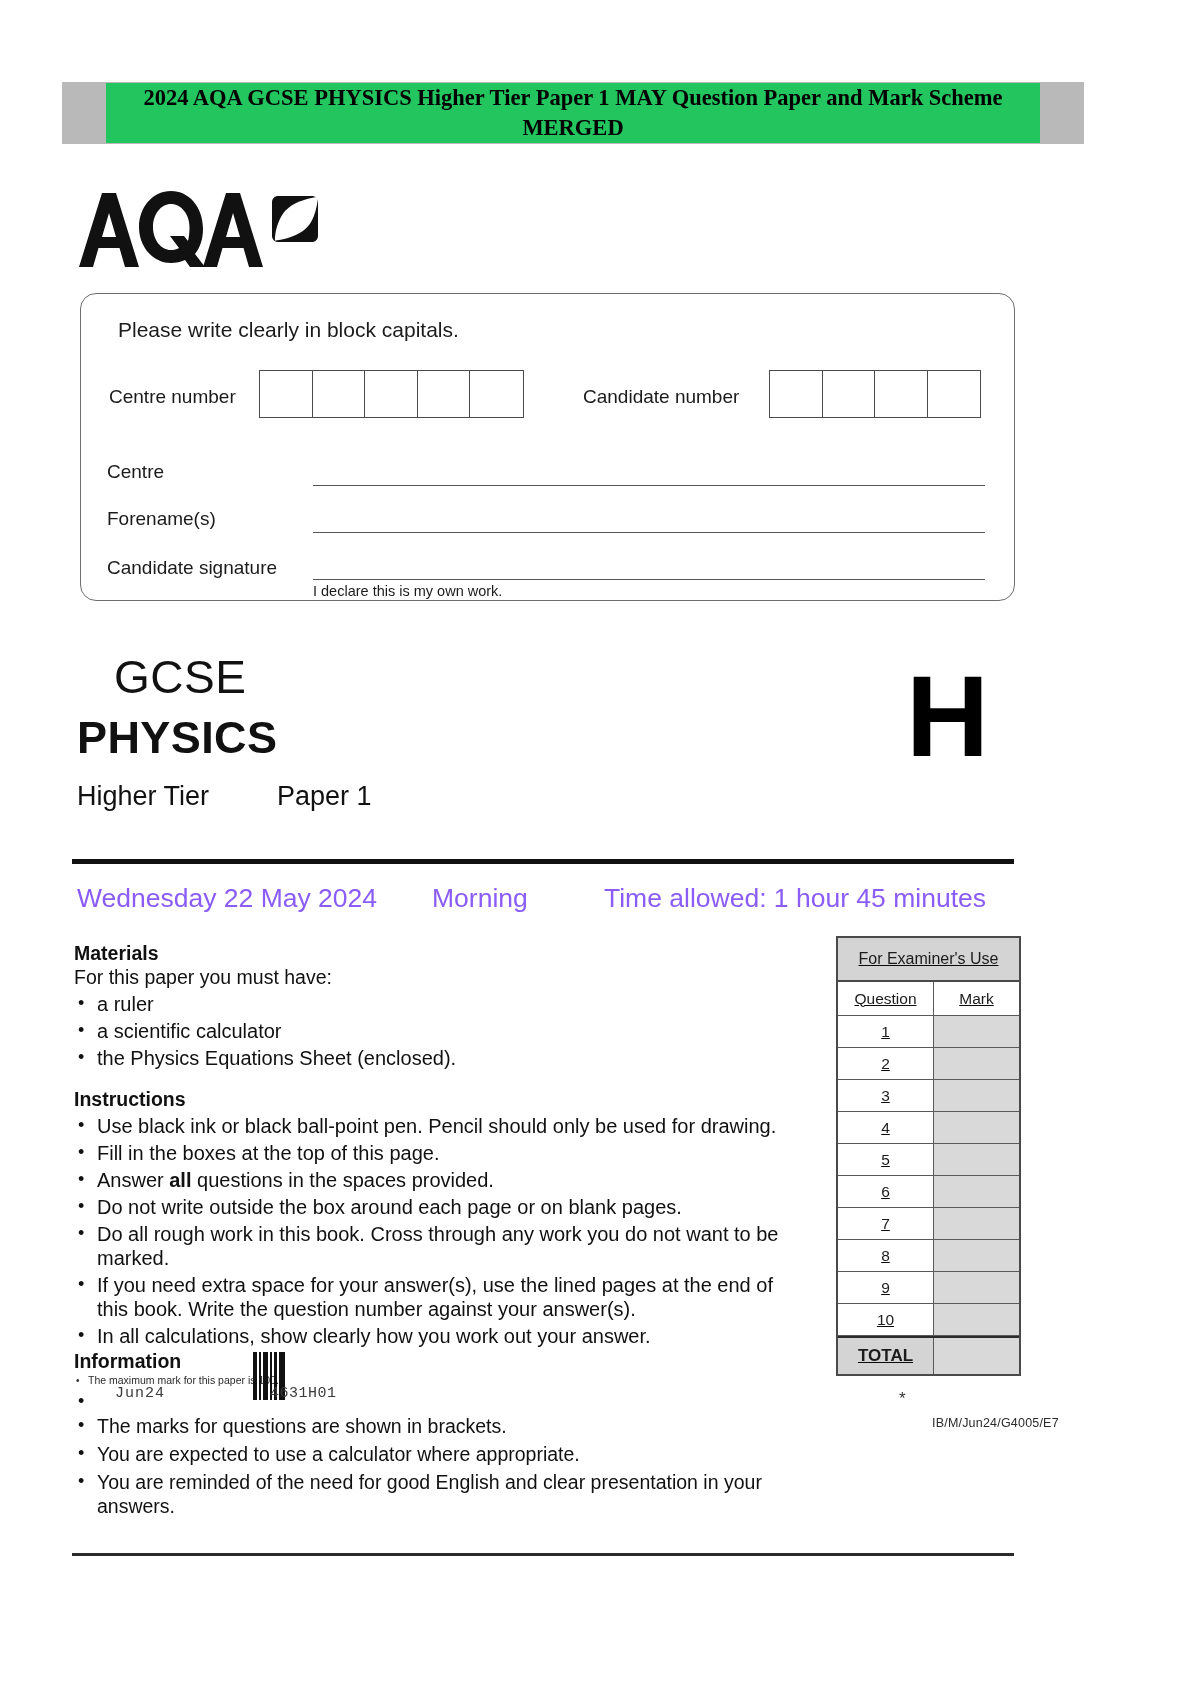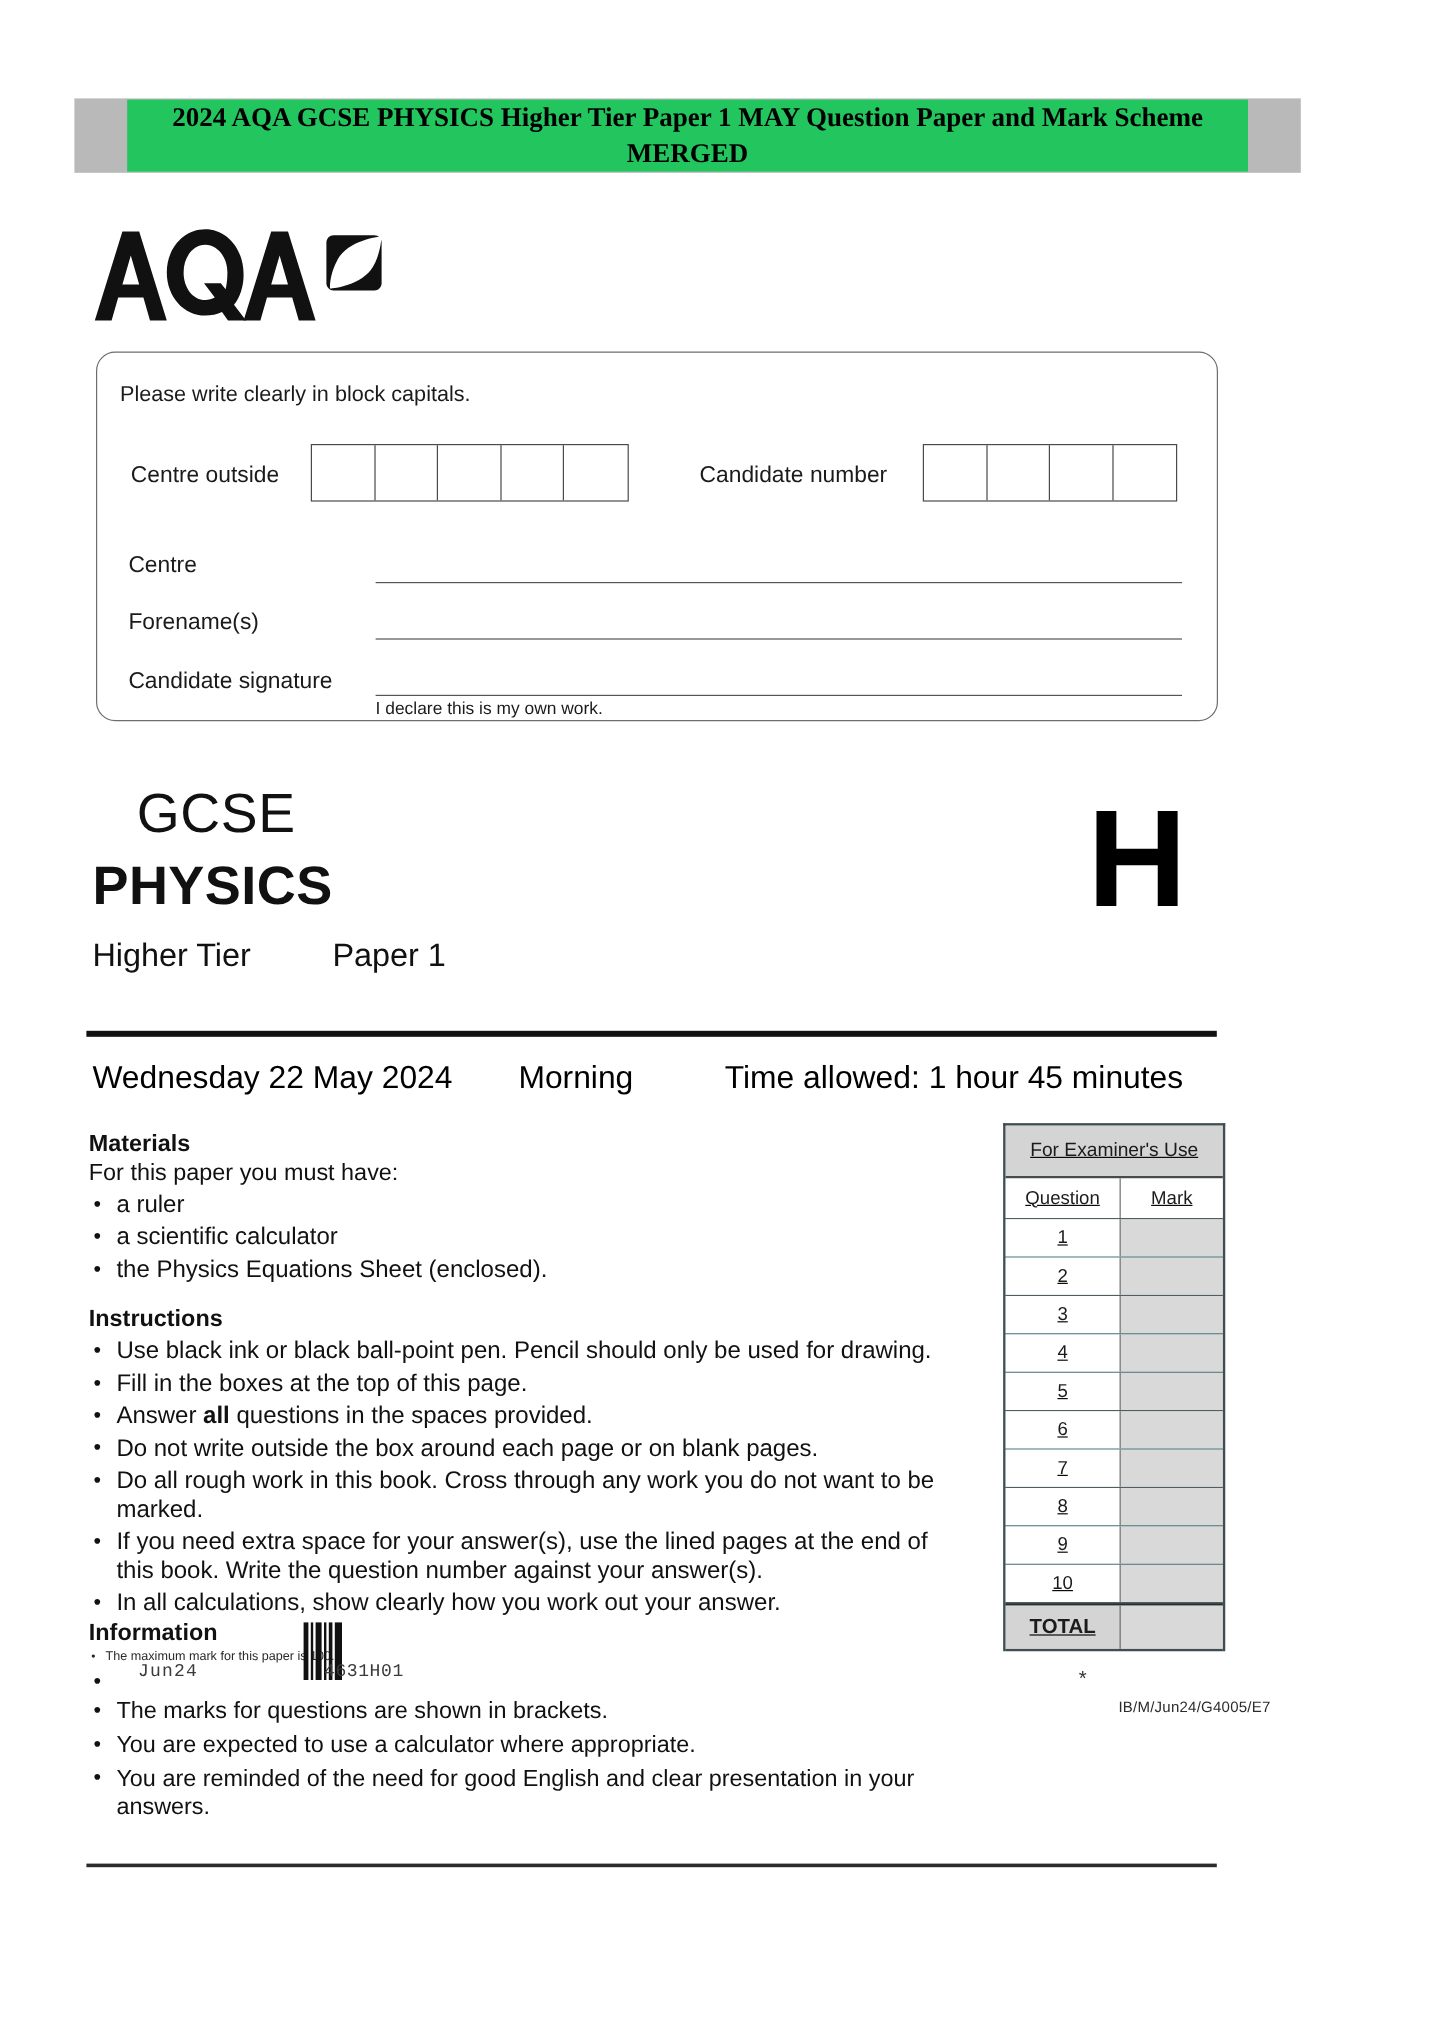--- a/index.html
+++ b/index.html
@@ -58,23 +58,23 @@
     left: 80px;
     top: 293px;
     width: 935px;
     height: 308px;
     border: 1.5px solid #6e6e6e;
     border-radius: 16px;
     box-sizing: border-box;
   }
   .cand-note {
     position: absolute;
-    left: 100px;
+    left: 118px;
     top: 318px;
-    font-size: 18px;
+    font-size: 21px;
     color: #1b1b1b;
   }
   .lbl {
     position: absolute;
     font-size: 19px;
     color: #1b1b1b;
     white-space: nowrap;
   }
   .lbl-centre   { left: 109px; top: 386px; }
   .lbl-cand     { left: 583px; top: 386px; }
@@ -175,21 +175,21 @@
     top: 1553px;
     width: 942px;
     height: 3px;
     background: #2b2b2b;
   }
 
   .exam-line {
     position: absolute;
     top: 883px;
     font-size: 26.5px;
-    color: #000000;
+    color: #8b5cf6;
     white-space: nowrap;
   }
   .exam-date    { left: 77px; }
   .exam-session { left: 432px; }
   .exam-time    { left: 604px; }
 
   
   .sec-head {
     font-size: 19.5px;
     font-weight: bold;
@@ -399,21 +399,21 @@
 
       <path d="M203 13 L237 13 C240.3 13 243 15.7 243 19 L243 53 C243 56.3 240.3 59 237 59 L203 59 C199.7 59 197 56.3 197 53 L197 19 C197 15.7 199.7 13 203 13 Z"></path>
       <path fill="#ffffff" d="M243 14 C243 14 216 16 206.5 33 C199 46.5 200 57.5 200 57.5 C200 57.5 223 56 234 42 C242 31.5 243 14 243 14 Z"></path>
     </g>
   </svg>
 </div>
 
 <div class="cand-box"></div>
 <div class="cand-note">Please write clearly in block capitals.</div>
 
-<div class="lbl lbl-centre">Centre outside</div>
+<div class="lbl lbl-centre">Centre number</div>
 <div class="boxrow boxrow-centre">
   <div class="cell"></div>
   <div class="cell"></div>
   <div class="cell"></div>
   <div class="cell"></div>
   <div class="cell"></div>
 </div>
 
 <div class="lbl lbl-cand">Candidate number</div>
 <div class="boxrow boxrow-cand">

